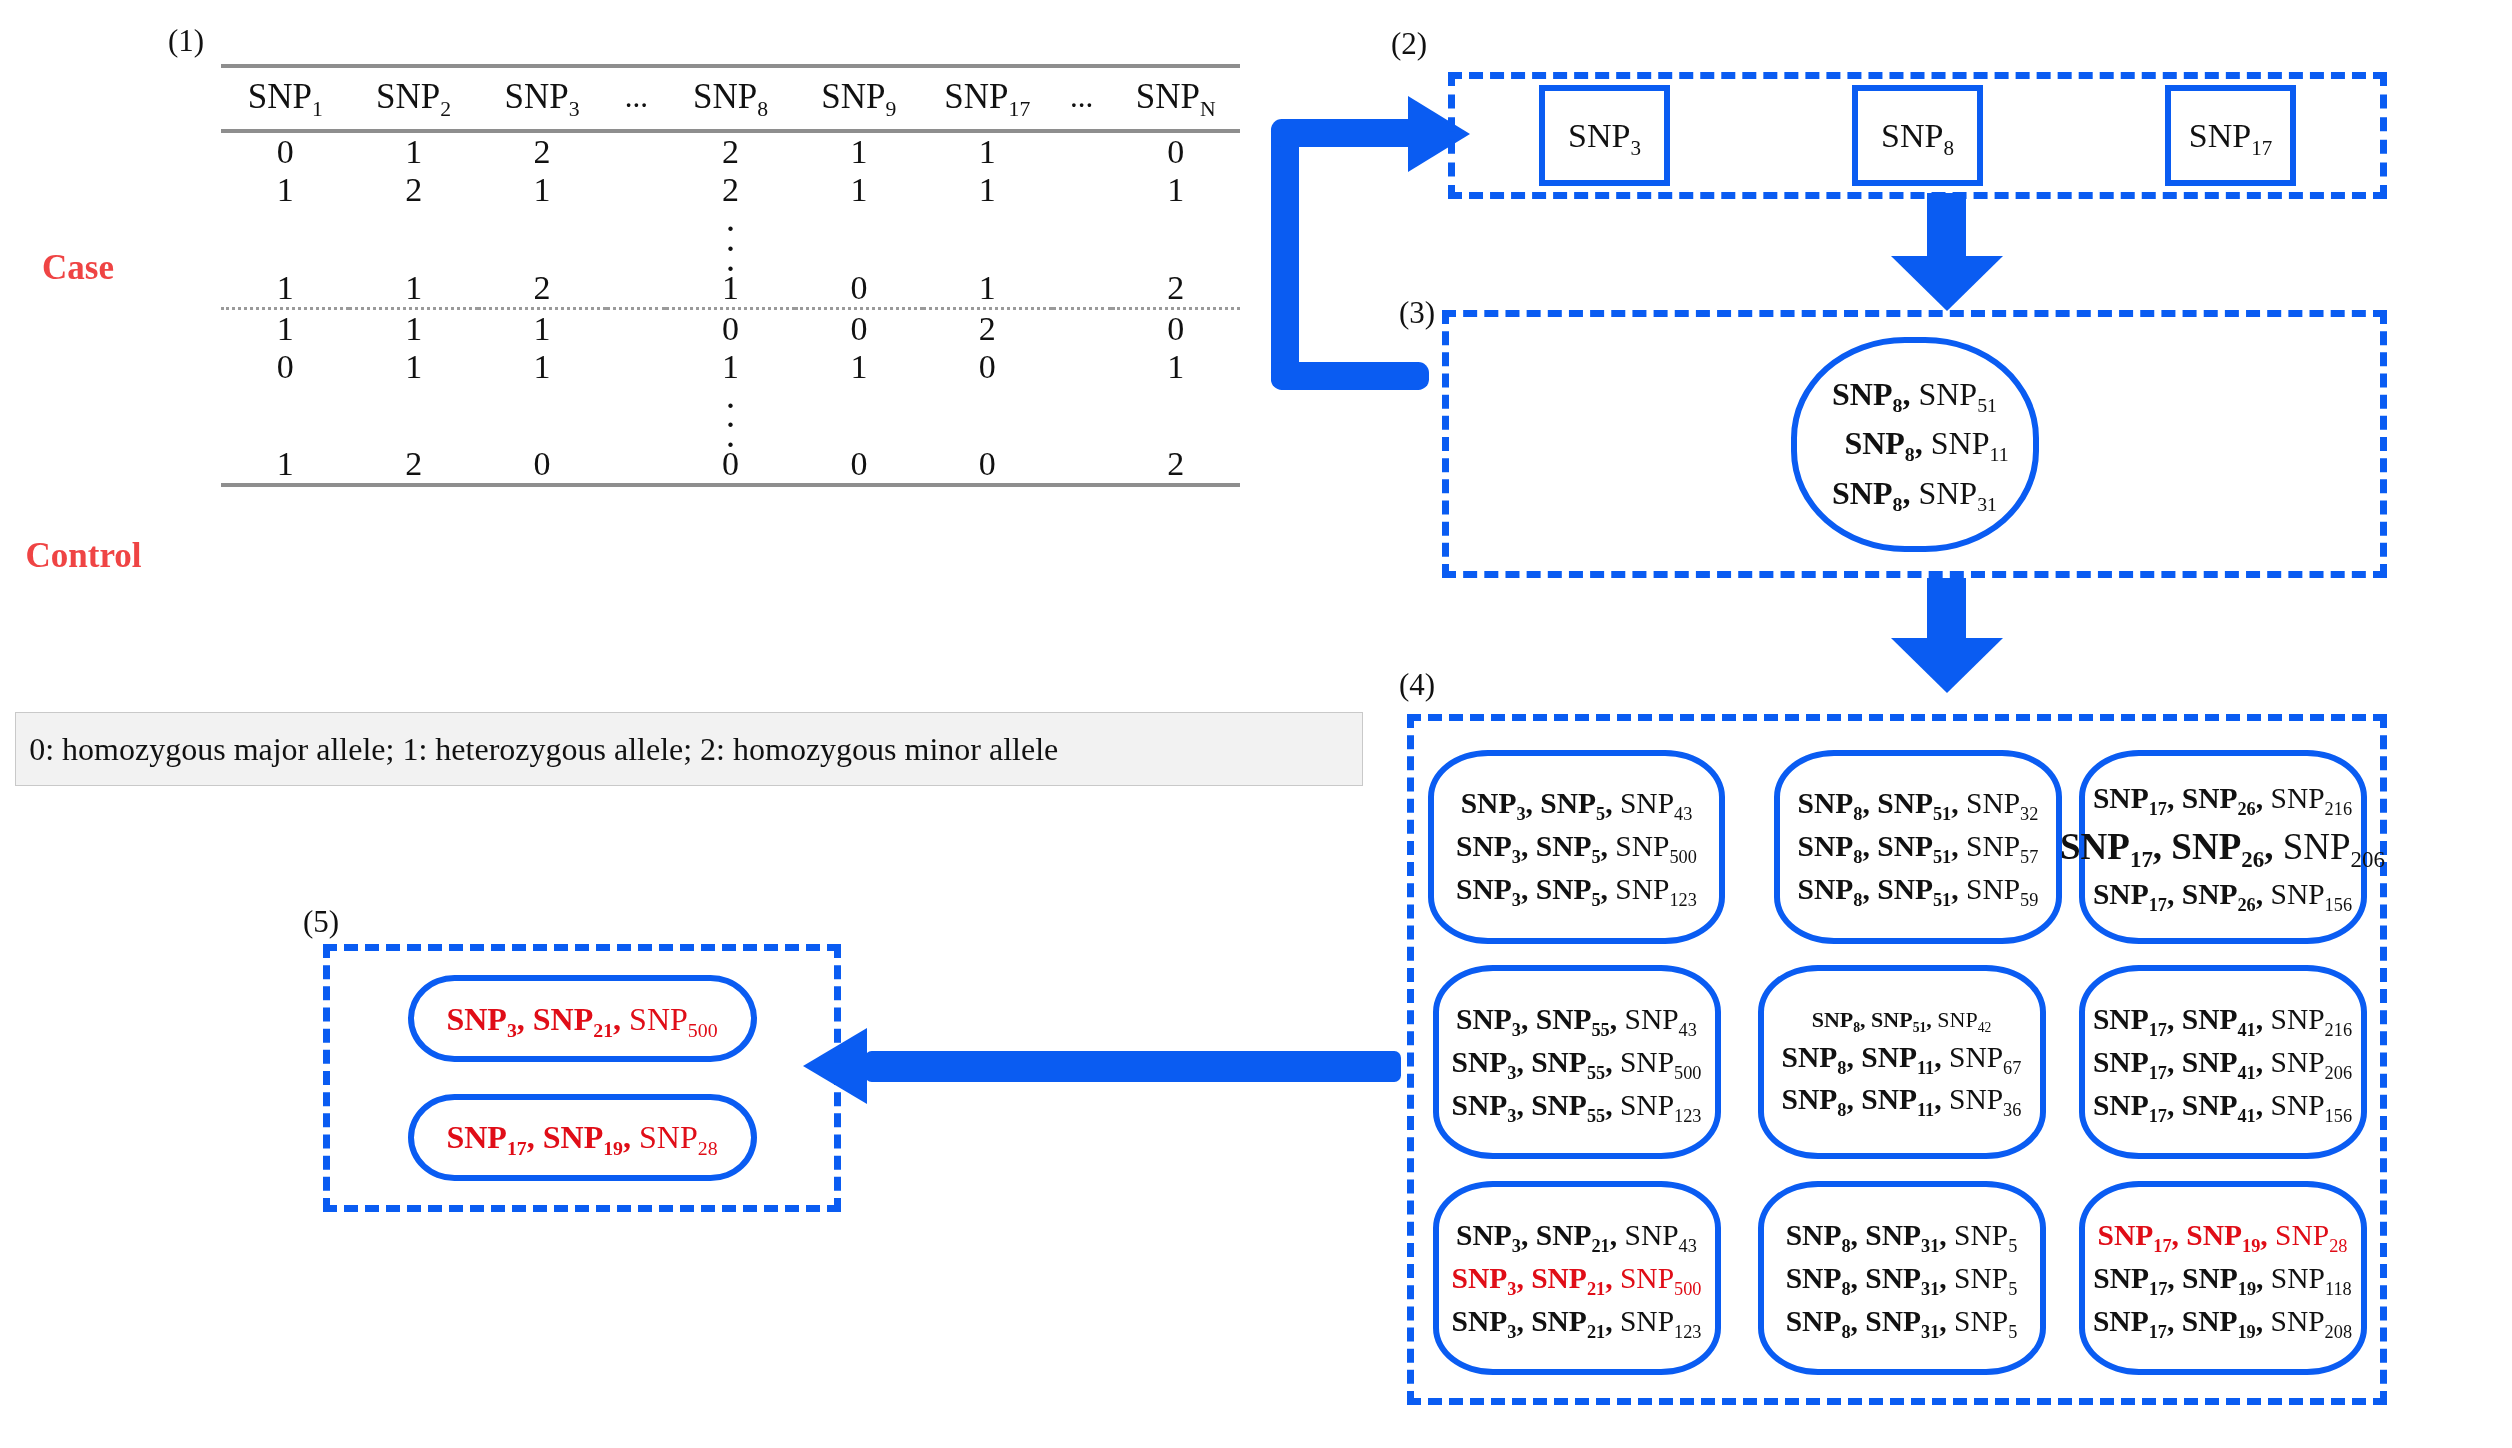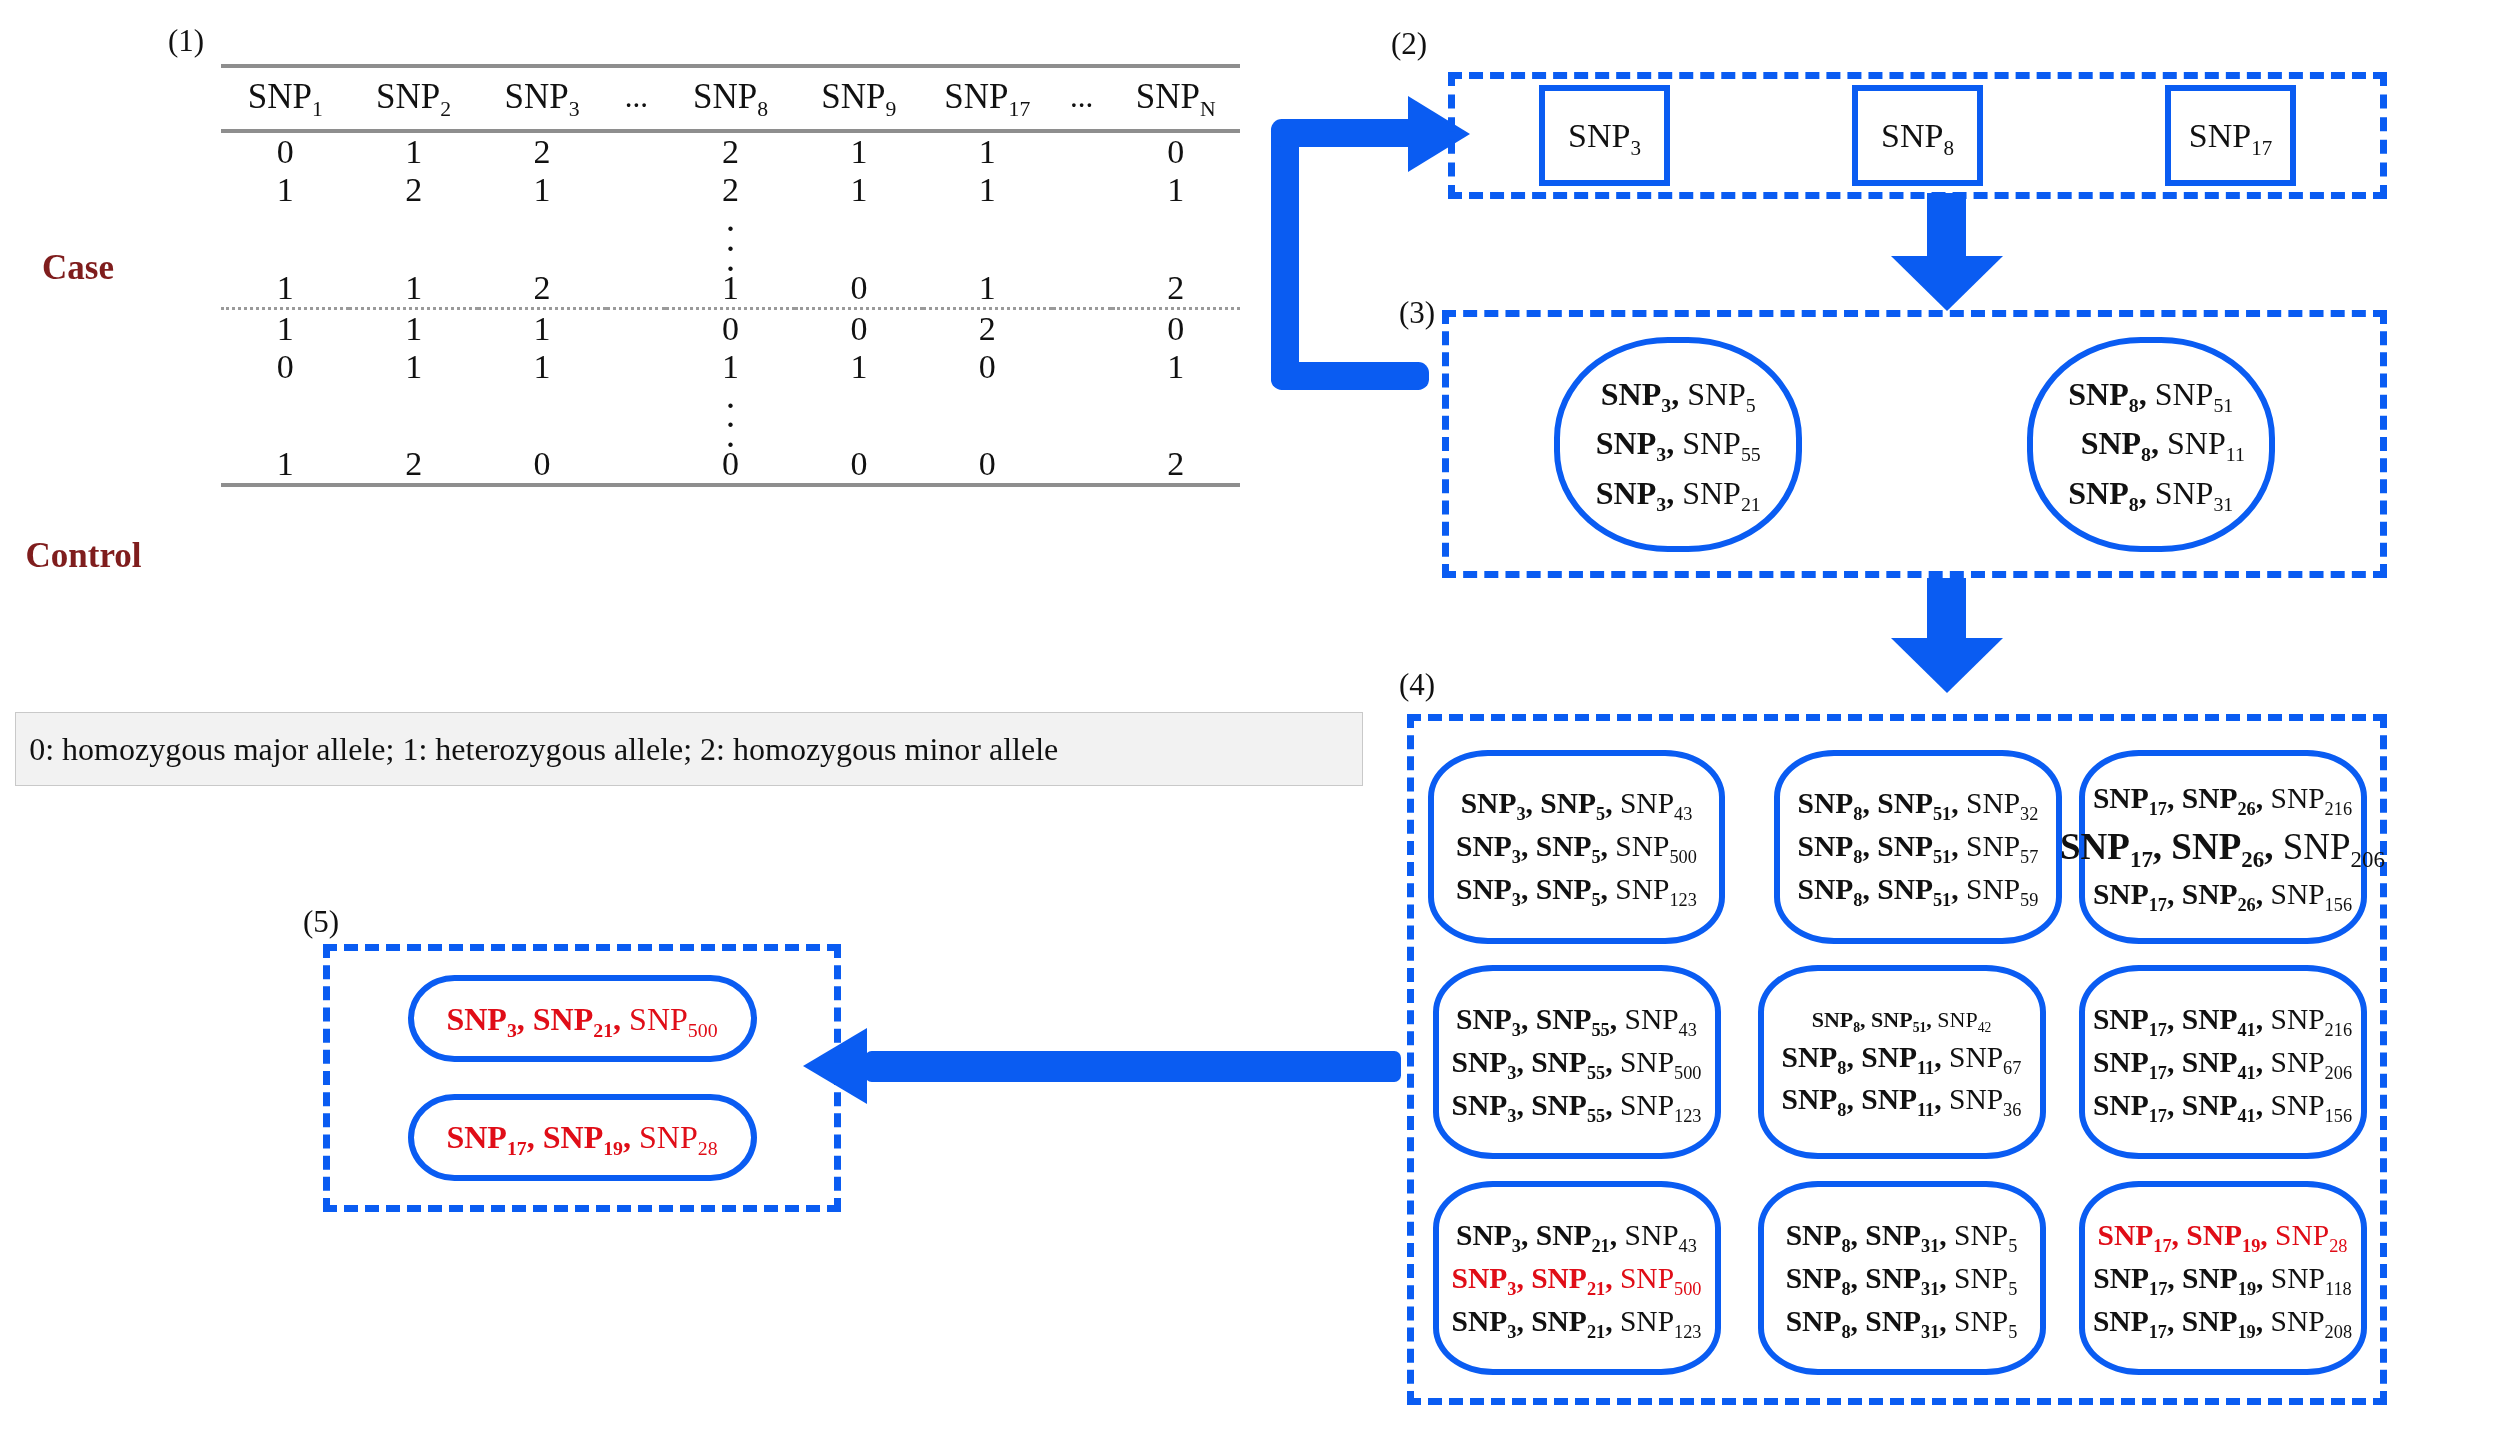--- a/index.html
+++ b/index.html
@@ -19,21 +19,21 @@
   .hdr-row th{font-size:35px;padding:9.4px 0 12px 0;}
   .rule-top{border-top:4.7px solid #8e8e8e;}
   .rule-mid{border-top:4.7px solid #8e8e8e;}
   .rule-dot{border-top:3.4px dotted #9a9a9a;}
   .rule-bot{border-top:4.7px solid #8e8e8e;}
   .dig{font-size:34px;padding:8.7px 0;}
   .sub{font-size:0.62em;vertical-align:sub;line-height:0;}
   .vdots{font-size:34px;letter-spacing:0;line-height:0.52;padding:2.7px 0 9.4px 0;}
   .vdots span{display:block;font-size:38px;line-height:0.52;}
 
-  .sidelabel{font-family:"Liberation Serif",serif;font-weight:700;font-size:35px;color:#7f1d1d;}
+  .sidelabel{font-family:"Liberation Serif",serif;font-weight:700;font-size:35px;color:#ef4444;}
 
   
   #legendbox{left:14.8px;top:712px;width:1346px;height:72px;
       background:#f2f2f2;border:1.3px solid #c9c9c9;
       display:flex;align-items:center;}
   #legendbox .txt{font-family:"Liberation Serif",serif;font-size:32px;color:#111;padding-left:13.4px;white-space:nowrap;}
 
   
   .dashbox{border:7.4px dashed #0a5cf2;background:transparent;box-sizing:border-box;}
 
@@ -187,25 +187,20 @@
 
 <div>
   <div class="bar abs" style="left:1927px;top:193px;width:39px;height:80px;"></div>
   <div class="tri abs" style="left:1891px;top:256px;border-left:56px solid transparent;border-right:56px solid transparent;border-top:55px solid #0a5cf2;"></div>
 </div>
 
 <div class="abs plabel" style="left:1399px;top:295px;">(3)</div>
 <div class="abs dashbox" style="left:1442px;top:310px;width:945px;height:268px;"></div>
 <div class="abs" id="stage3row" style="left:1442px;top:310px;width:945px;height:268px;display:flex;align-items:center;justify-content:space-around;">
     <div class="oval" style="width: 248px; height: 215px; border-radius: 114px / 101px; line-height: 1.55;">
-      <div class="line" style="font-size: 32px;"><span class="b">SNP<span class="sub">3</span>,</span> <span>SNP<span class="sub">5</span></span></div>
-      <div class="line" style="font-size: 32px;"><span class="b">SNP<span class="sub">3</span>,</span> <span>SNP<span class="sub">55</span></span></div>
-      <div class="line" style="font-size: 32px;"><span class="b">SNP<span class="sub">3</span>,</span> <span>SNP<span class="sub">21</span></span></div>
-    </div>
-    <div class="oval" style="width: 248px; height: 215px; border-radius: 114px / 101px; line-height: 1.55;">
       <div class="line" style="font-size: 32px;"><span class="b">SNP<span class="sub">8</span>,</span> <span>SNP<span class="sub">51</span></span></div>
       <div class="line" style="font-size: 32px; margin-left: 24px;"><span class="b">SNP<span class="sub">8</span>,</span> <span>SNP<span class="sub">11</span></span></div>
       <div class="line" style="font-size: 32px;"><span class="b">SNP<span class="sub">8</span>,</span> <span>SNP<span class="sub">31</span></span></div>
     </div>
   </div>
 
 <div>
   <div class="bar abs" style="left:1927px;top:578px;width:39px;height:74px;"></div>
   <div class="tri abs" style="left:1891px;top:638px;border-left:56px solid transparent;border-right:56px solid transparent;border-top:55px solid #0a5cf2;"></div>
 </div>

